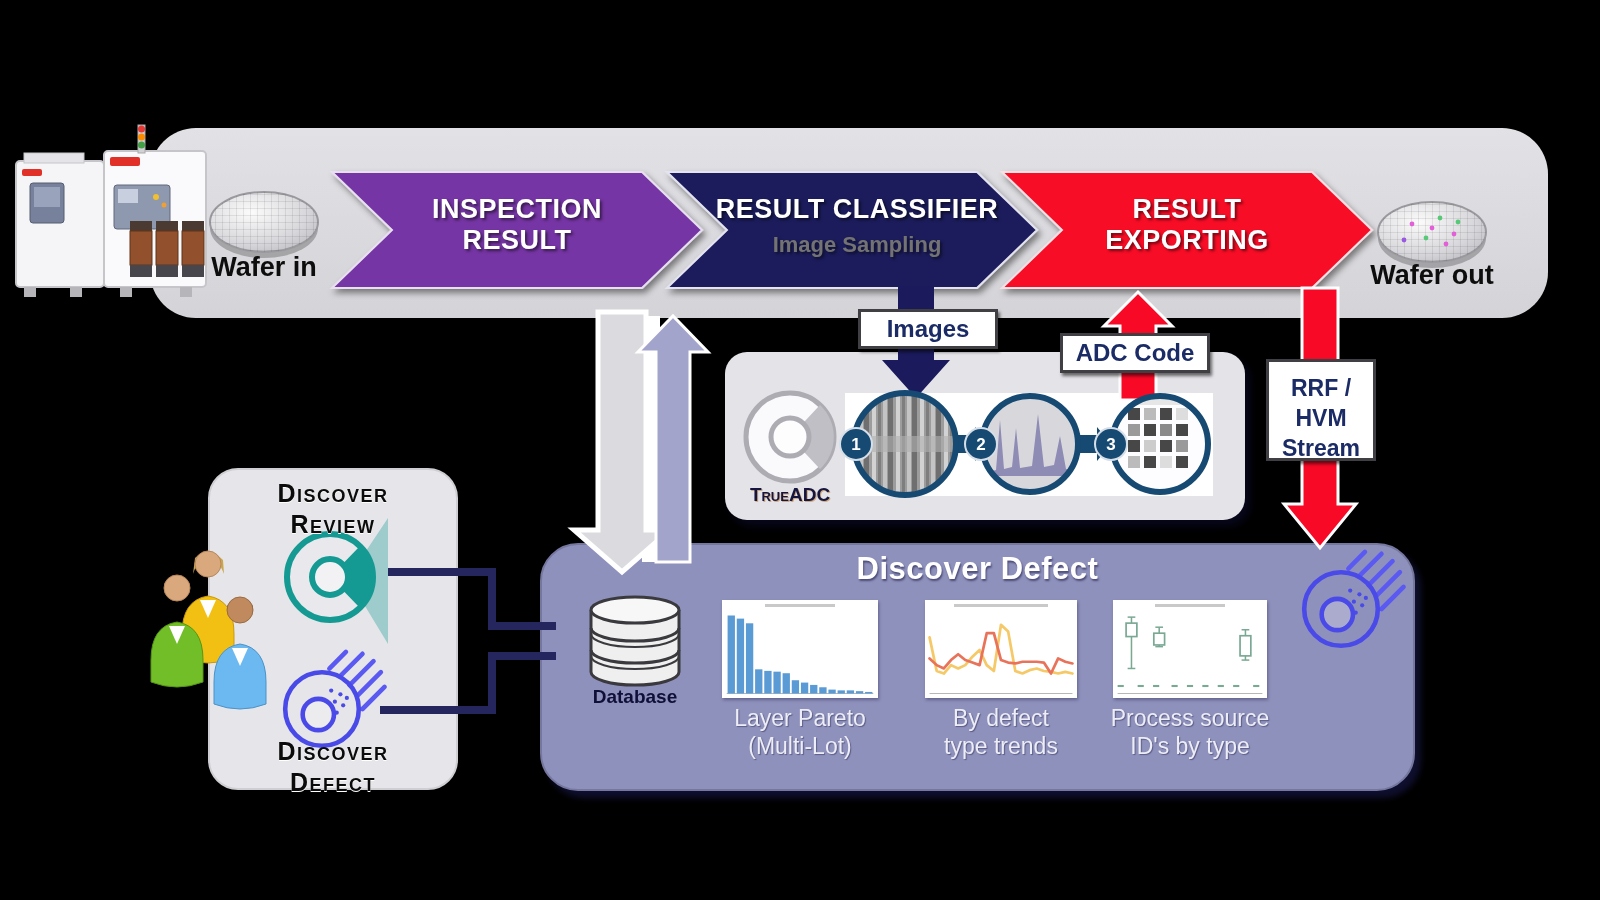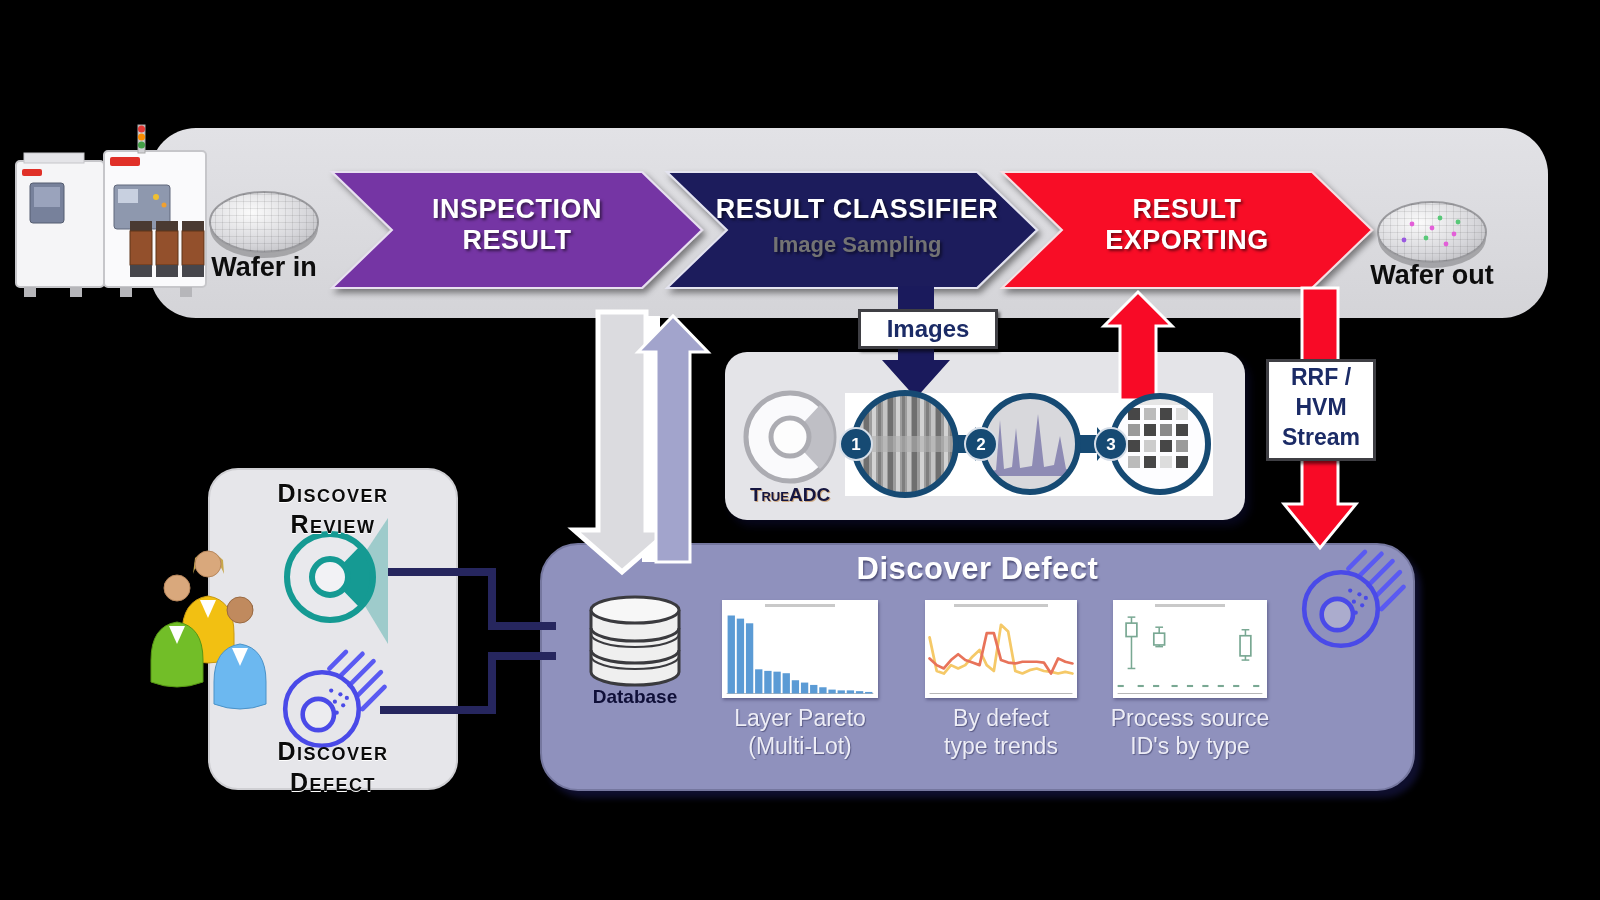--- a/index.html
+++ b/index.html
@@ -295,21 +295,22 @@
   </div>
   <div class="txt" style="left:1047px;top:194px;width:280px;">
     <div class="step-line1">RESULT</div>
     <div class="step-line1">EXPORTING</div>
   </div>
 
   <div class="txt wafer-label" style="left:194px;top:252px;width:140px;">Wafer in</div>
   <div class="txt wafer-label" style="left:1362px;top:260px;width:140px;">Wafer out</div>
 
   <div class="tagbox" style="left:858px;top:309px;width:140px;height:40px;font-size:24px;line-height:34px;">Images</div>
-  <div class="tagbox" style="left:1266px;top:359px;width:110px;height:102px;font-size:23px;line-height:1.3;padding-top:1px;">
+  <div class="tagbox" style="left:1060px;top:333px;width:150px;height:40px;font-size:24px;line-height:34px;">ADC Code</div>
+  <div class="tagbox" style="left:1266px;top:359px;width:110px;height:102px;font-size:23px;line-height:1.3;padding-top:12px;">
     <div>RRF /</div>
     <div>HVM</div>
     <div>Stream</div>
   </div>
 
   <div class="brand" style="left:720px;top:484px;width:140px;">
     <span class="sc">True</span><span>ADC</span>
   </div>
 
   <div class="txt dd-title" style="left:540px;top:551px;width:875px;">Discover Defect</div>

